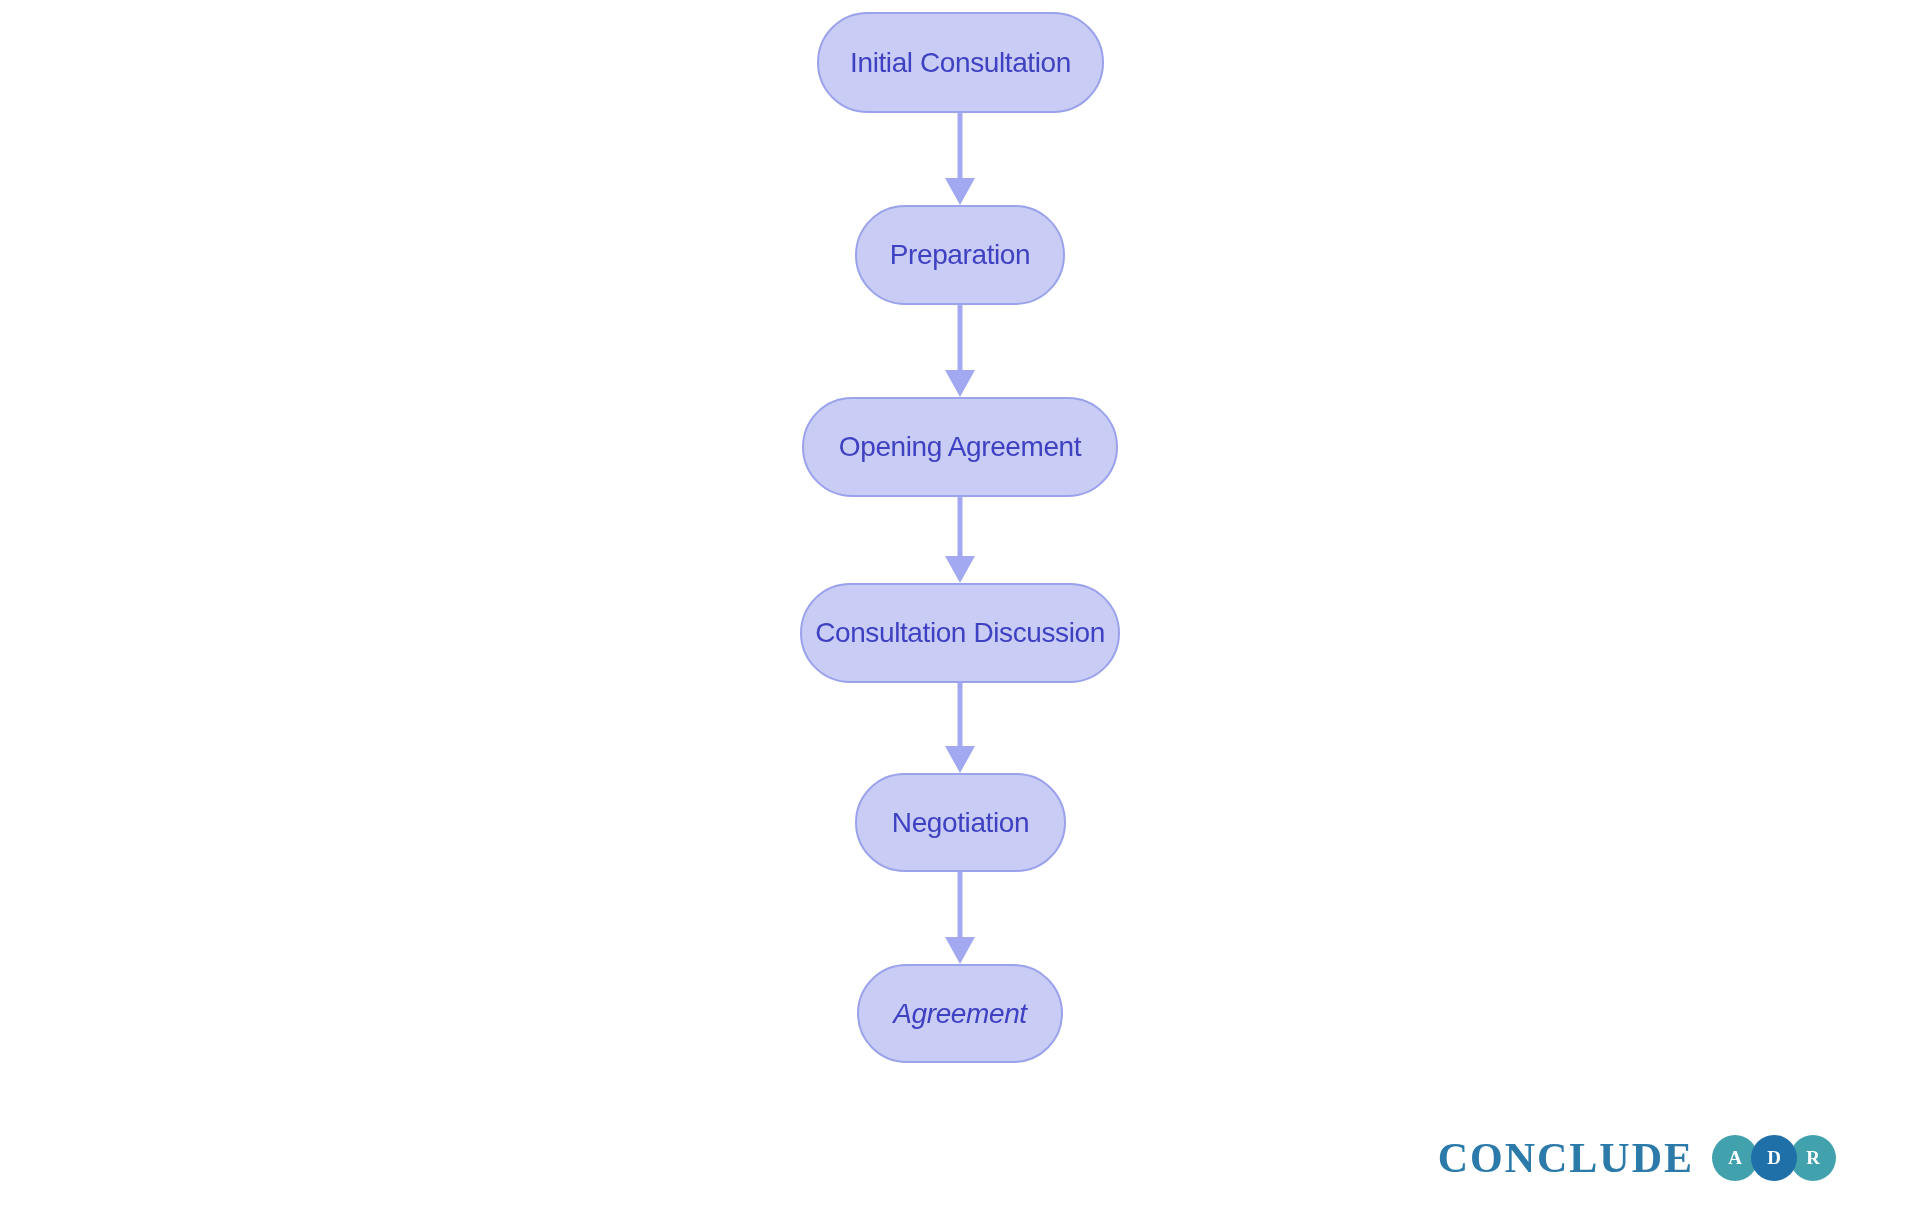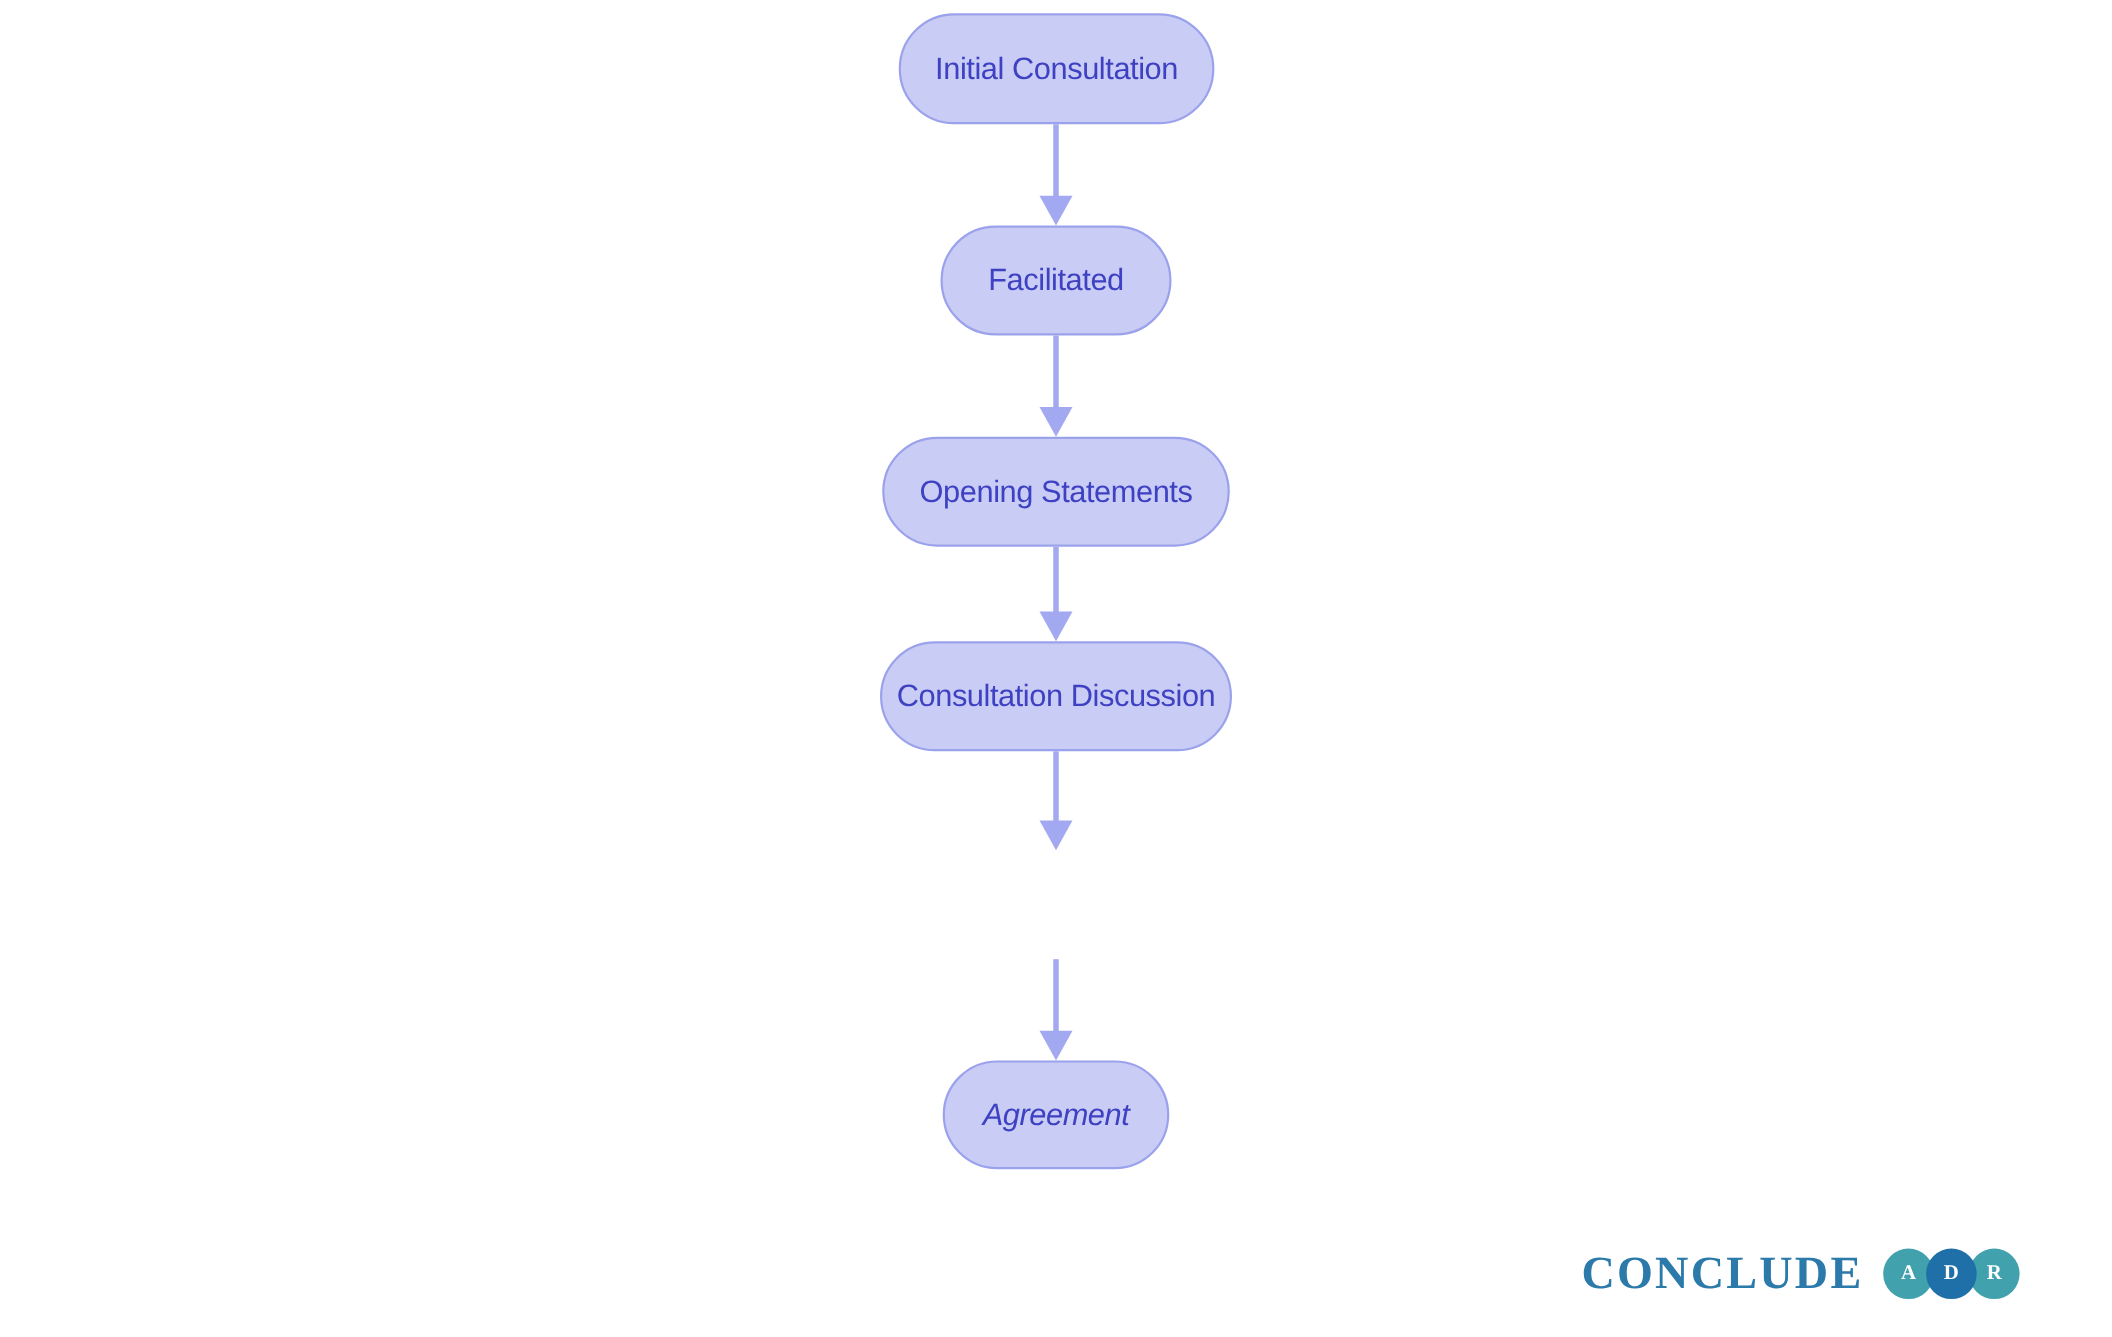--- a/index.html
+++ b/index.html
@@ -115,46 +115,49 @@
   <div class="flow-node n0">
     <span>Initial Consultation</span>
   </div>
 
   <div class="flow-arrow a0">
     <div class="arrow-shaft"></div>
     <div class="arrow-head"></div>
   </div>
 
   <div class="flow-node n1">
-    <span>Facilitated</span>
+    <span>Preparation</span>
   </div>
 
   <div class="flow-arrow a1">
     <div class="arrow-shaft"></div>
     <div class="arrow-head"></div>
   </div>
 
   <div class="flow-node n2">
-    <span>Opening Statements</span>
+    <span>Opening Agreement</span>
   </div>
 
   <div class="flow-arrow a2">
     <div class="arrow-shaft"></div>
     <div class="arrow-head"></div>
   </div>
 
   <div class="flow-node n3">
     <span>Consultation Discussion</span>
   </div>
 
   <div class="flow-arrow a3">
     <div class="arrow-shaft"></div>
     <div class="arrow-head"></div>
   </div>
 
+  <div class="flow-node n4">
+    <span>Negotiation</span>
+  </div>
 
   <div class="flow-arrow a4">
     <div class="arrow-shaft"></div>
     <div class="arrow-head"></div>
   </div>
 
   <div class="flow-node n5">
     <span>Agreement</span>
   </div>
 

